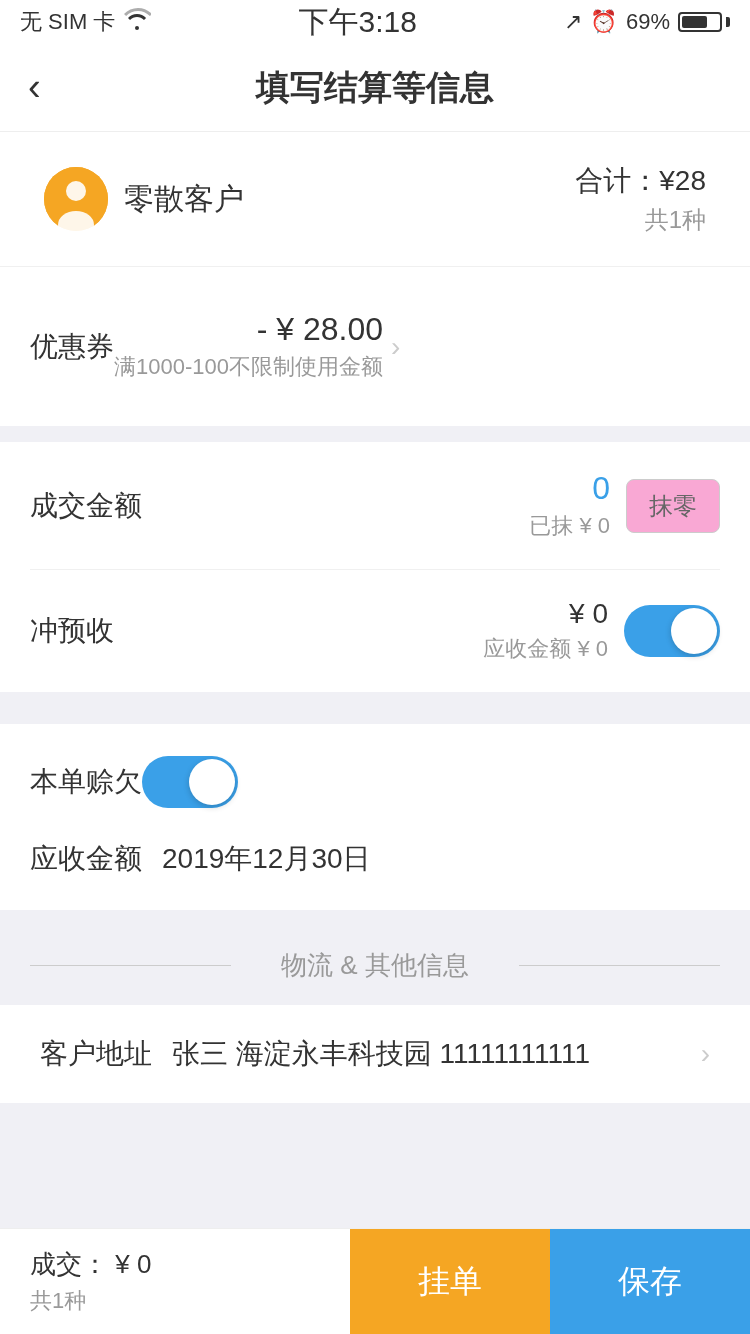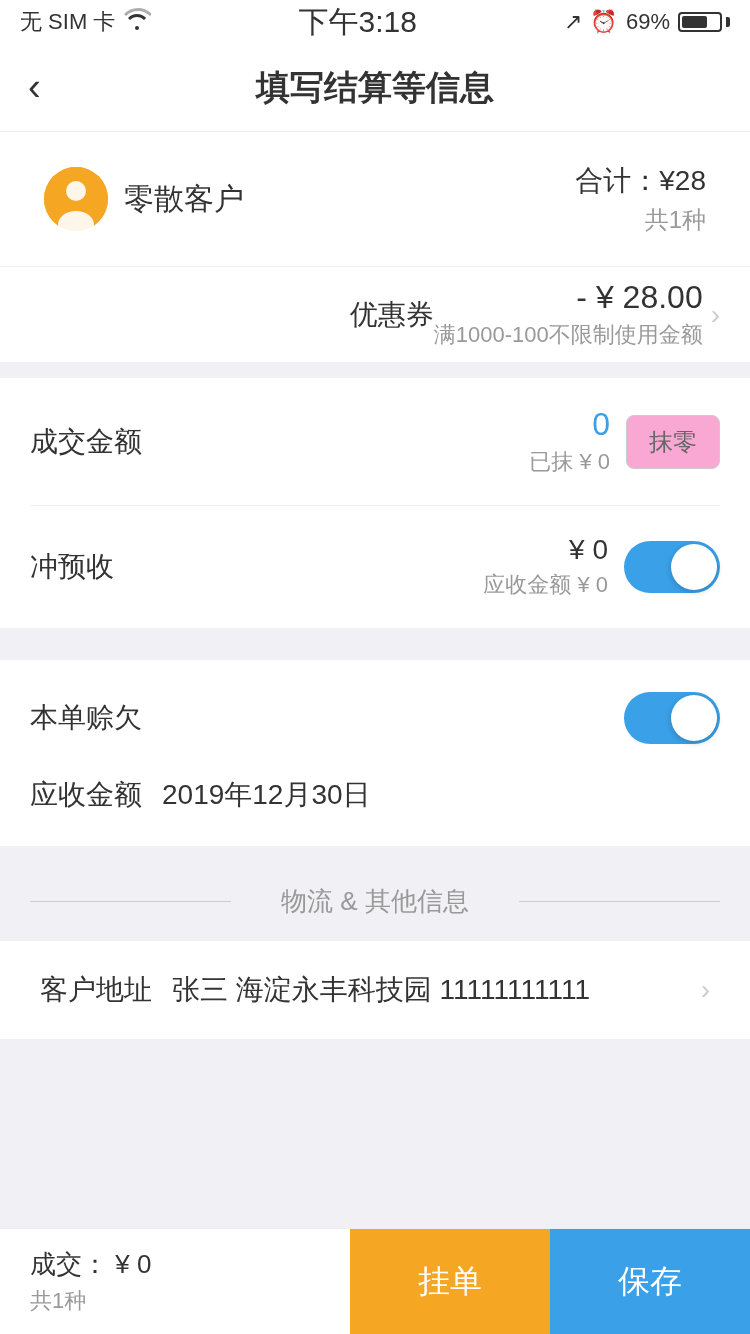--- a/index.html
+++ b/index.html
@@ -136,22 +136,22 @@
     .total-count {
       font-size: 24px;
       color: #999;
       margin-top: 4px;
     }
 
     
     .coupon-row {
       display: flex;
       align-items: center;
-      justify-content: flex-end;
-      padding: 12px 30px;
+      justify-content: flex-start;
+      padding: 44px 30px;
       border-top: 1px solid #f0f0f0;
     }
     .coupon-label {
       font-size: 28px;
       color: #333;
     }
     .coupon-right {
       display: flex;
       align-items: center;
       gap: 8px;
@@ -248,21 +248,21 @@
 
     
     .debt-section {
       background: #fff;
       margin-bottom: 16px;
       padding: 0 30px;
     }
     .debt-row {
       display: flex;
       align-items: center;
-      justify-content: space-between;
+      justify-content: flex-start;
       padding: 32px 0;
       margin-top: 32px;
     }
     .debt-label {
       font-size: 28px;
       color: #333;
     }
     .due-date-row {
       display: flex;
       align-items: center;

